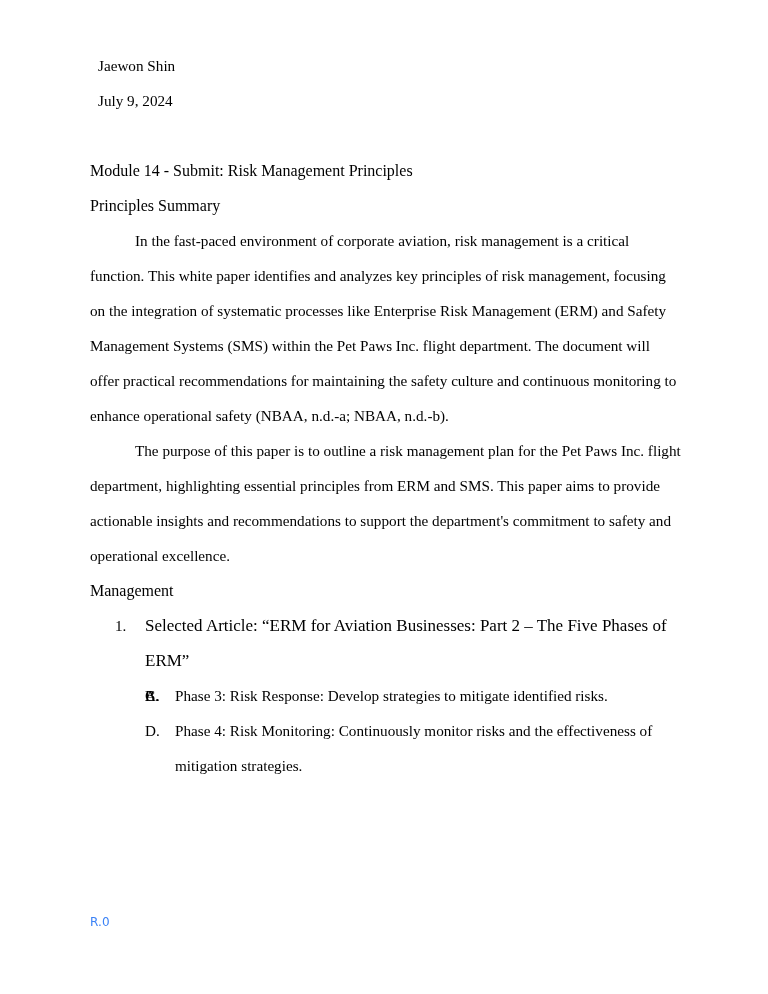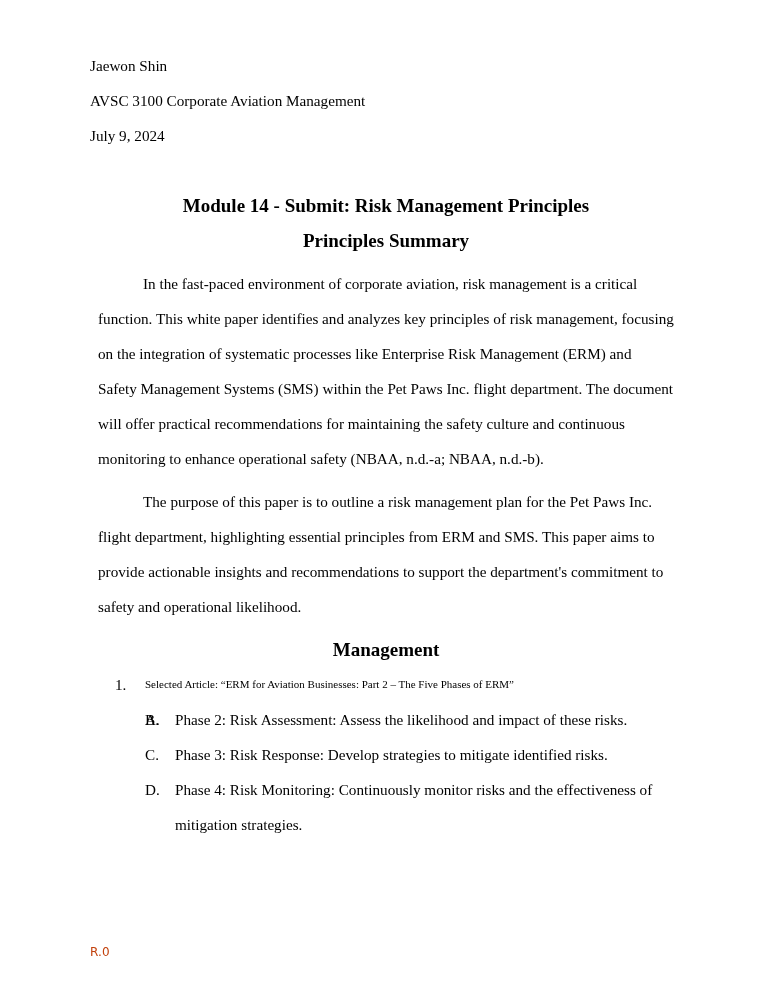--- a/index.html
+++ b/index.html
@@ -24,40 +24,40 @@
     top: 48px;
     width: 592px;
   }
 
   
   .line {
     font-size: 15.2px;
     line-height: 35px;
     text-align: left;
     white-space: nowrap;
+    margin-left: 8px;
   }
 
   .heading {
-    font-size: 19px;
+    font-size: 16px;
     line-height: 35px;
-    font-weight: bold;
+    font-weight: normal;
     white-space: nowrap;
-    text-align: center;
   }
 
   .spacer {
     height: 35px;
   }
 
   .para {
     font-size: 15.2px;
     line-height: 35px;
     text-align: left;
     text-indent: 45px;
-    margin: 8px;
+    margin: 0;
   }
 
   
   .list-1 {
     margin: 0;
     padding: 0;
     list-style: none;
   }
 
   .item-1 {
@@ -70,21 +70,21 @@
   .item-1 > .marker {
     position: absolute;
     left: 25px;
     top: 0;
     width: 30px;
     text-align: left;
   }
 
   .sub-note {
     padding-left: 55px;
-    font-size: 11px;
+    font-size: 17px;
     line-height: 35px;
   }
 
   
   .list-2 {
     margin: 0;
     padding: 0;
     list-style: none;
   }
 
@@ -103,63 +103,60 @@
     text-align: left;
   }
 
   .footer-mark {
     position: absolute;
     left: 90px;
     top: 914px;
     font-family: "DejaVu Sans", "Liberation Sans", sans-serif;
     font-size: 12px;
     line-height: 16px;
-    color: #c2410c;
+    color: #3b82f6;
     letter-spacing: 0.2px;
-    margin-top: 30px;
   }
 </style>
 </head>
 <body>
 
 <div class="page">
 
   <div class="doc-body">
 
     <div class="line">Jaewon Shin</div>
-    <div class="line">AVSC 3100 Corporate Aviation Management</div>
     <div class="line">July 9, 2024</div>
 
     <div class="spacer"></div>
 
     <div class="heading">Module 14 - Submit: Risk Management Principles</div>
 
     <div class="heading">Principles Summary</div>
 
     <p class="para">In the fast-paced environment of corporate aviation, risk management is a critical function. This white paper identifies and analyzes key principles of risk management, focusing on the integration of systematic processes like Enterprise Risk Management (ERM) and Safety Management Systems (SMS) within the Pet Paws Inc. flight department. The document will offer practical recommendations for maintaining the safety culture and continuous monitoring to enhance operational safety (NBAA, n.d.-a; NBAA, n.d.-b).</p>
 
-    <p class="para">The purpose of this paper is to outline a risk management plan for the Pet Paws Inc. flight department, highlighting essential principles from ERM and SMS. This paper aims to provide actionable insights and recommendations to support the department's commitment to safety and operational likelihood.</p>
+    <p class="para">The purpose of this paper is to outline a risk management plan for the Pet Paws Inc. flight department, highlighting essential principles from ERM and SMS. This paper aims to provide actionable insights and recommendations to support the department's commitment to safety and operational excellence.</p>
 
     <div class="heading">Management</div>
 
     <ol class="list-1">
       <li class="item-1">
         <span class="marker">1.</span>
       </li>
     </ol>
 
     <div class="sub-note">Selected Article: “ERM for Aviation Businesses: Part 2 – The Five Phases of ERM”</div>
 
     <ol class="list-2">
       <li class="item-2">
         <span class="marker">A.</span>
       </li>
       <li class="item-2">
         <span class="marker">B.</span>
-        <span>Phase 2: Risk Assessment: Assess the likelihood and impact of these risks.</span>
       </li>
       <li class="item-2">
         <span class="marker">C.</span>
         <span>Phase 3: Risk Response: Develop strategies to mitigate identified risks.</span>
       </li>
       <li class="item-2">
         <span class="marker">D.</span>
         <span>Phase 4: Risk Monitoring: Continuously monitor risks and the effectiveness of mitigation strategies.</span>
       </li>
     </ol>

